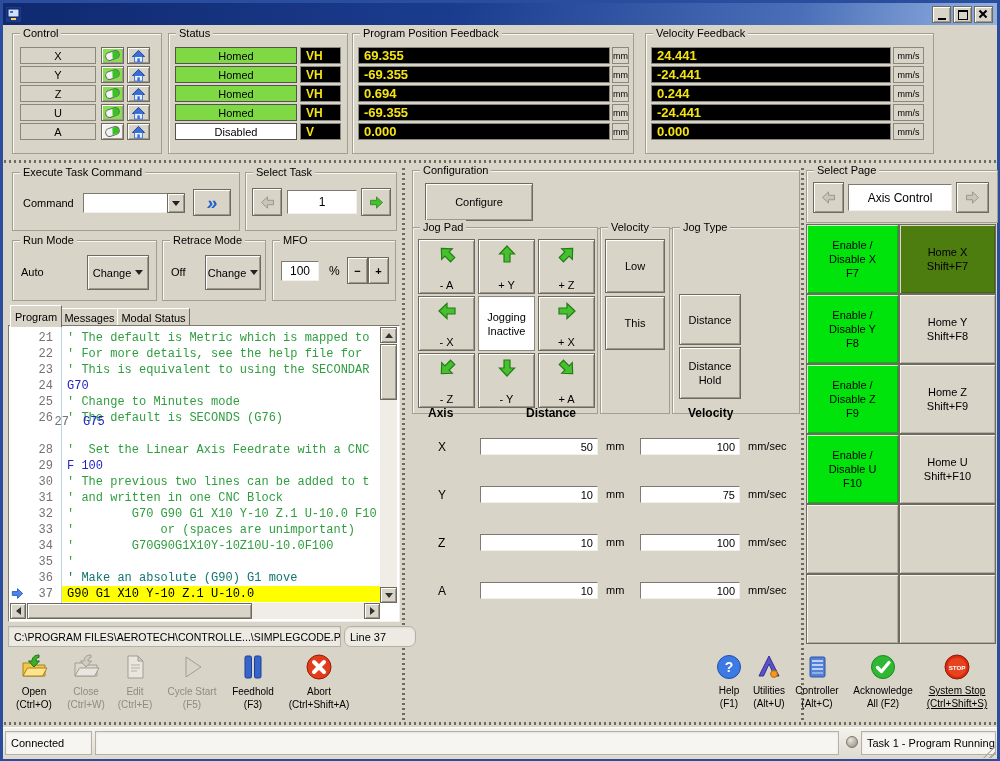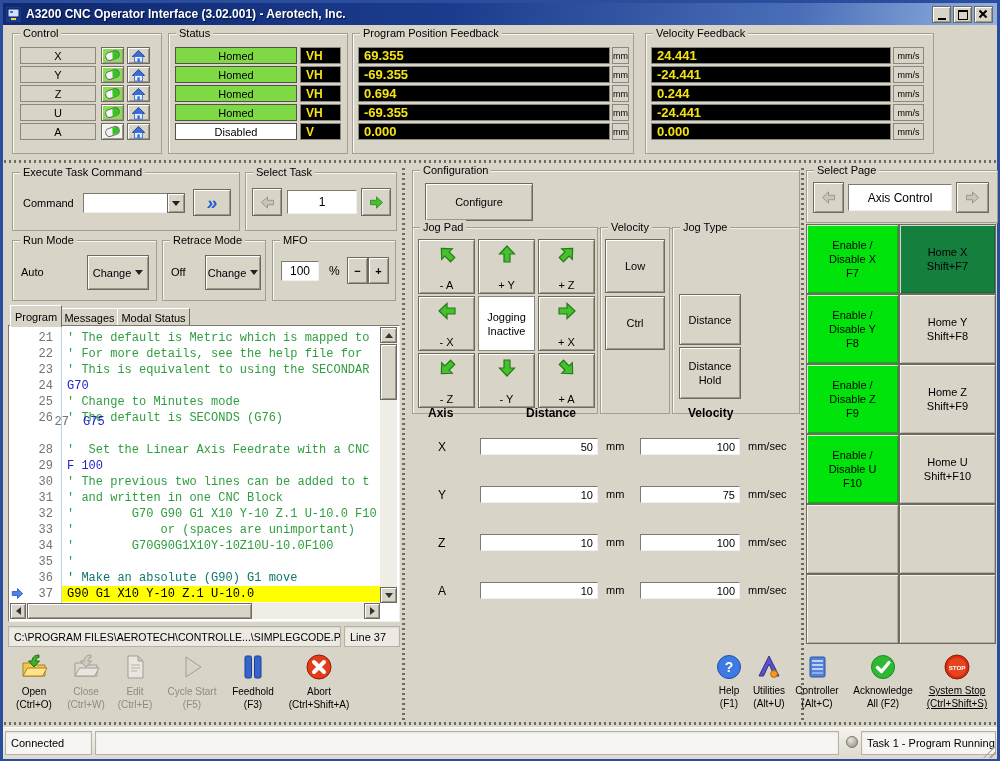--- a/index.html
+++ b/index.html
@@ -86,21 +86,20 @@
 
   <div class="titlebar">
     <span class="title-icon">
       <svg width="15" height="15" viewBox="0 0 15 15">
           <rect width="15" height="15" fill="#1a3a8c"></rect>
           <rect x="2" y="2" width="11" height="8" fill="#cfe0ff" stroke="#0a1e5a"></rect>
           <rect x="4" y="4" width="3" height="2" fill="#3a6fd8"></rect>
           <rect x="5" y="11" width="5" height="2" fill="#ffd24a"></rect>
         </svg>
     </span>
-    <span class="title-text">A3200 CNC Operator Interface (3.02.001) - Aerotech, Inc.</span>
     <span class="win-btns">
       <span class="win-btn">
           <span class="glyph-min"></span>
         </span>
       <span class="win-btn">
           <span class="glyph-max"></span>
         </span>
       <span class="win-btn">
           <span class="glyph-close"></span>
         </span>
@@ -303,21 +302,21 @@
           <span class="tri-lf"></span>
         </span>
       <span class="sb-btn" style="left:17px;top:0;width:225px;height:16px;"></span>
       <span class="sb-btn" style="left:354px;top:0;width:16px;height:16px;">
           <span class="tri-rt"></span>
         </span>
     </div>
   </div>
 
   <div class="abs sb-pane" style="left:8px;top:626px;width:333px;height:21px;background:#eceae2;font-size:10.5px;white-space:nowrap;overflow:hidden;">C:\PROGRAM FILES\AEROTECH\CONTROLLE...\SIMPLEGCODE.PGM</div>
-  <div class="abs sb-pane" style="left:344px;top:626px;width:56px;height:21px;background:#eceae2;">Line 37</div>
+  <div class="abs sb-pane" style="left:344px;top:626px;width:72px;height:21px;background:#eceae2;border-radius:7px;">Line 37</div>
 
   <div class="abs" id="file-toolbar" style="left:8px;top:652px;width:392px;height:68px;">
       <div class="tb-item" style="left: 0px; top: 0px; width: 52px;">
         <div class="tb-ic">
           <svg width="28" height="28" viewBox="0 0 28 28">
             <path d="M3 10 h9 l2 2 h11 v11 h-22 z" fill="#f0c94a" stroke="#a8821c"></path>
             <path d="M3 23 l4.5 -8 h19.5 l-4.5 8 z" fill="#ffe48e" stroke="#a8821c"></path>
             <path d="M19 2 c-5 0 -7 3 -7 6 h-3.5 l5.5 6 5.5 -6 h-3.5 c0 -2 1 -3.5 3 -3.5 z" fill="#3fae2c" stroke="#1e6f14"></path>
           </svg>
         </div>
@@ -446,21 +445,21 @@
         <span><svg width="20" height="20" viewBox="0 0 20 20" style="transform:rotate(135deg)">
             <path d="M10 2 L17.5 10 H13 V18 H7 V10 H2.5 Z" fill="#46c02e" stroke="#237d15" stroke-width="1.2"></path>
           </svg></span>
         <span class="jog-lab">+ A</span>
       </div>
     </div>
 
   <div class="grp" style="left:600px;top:227px;width:68px;height:185px;">
     <span class="legend">Velocity</span>
     <span class="abs btn" style="left:4px;top:11px;width:60px;height:54px;">Low</span>
-    <span class="abs btn" style="left:4px;top:68px;width:60px;height:54px;">Ctrl</span>
+    <span class="abs btn" style="left:4px;top:68px;width:60px;height:54px;">This</span>
   </div>
 
   <div class="grp" style="left:672px;top:227px;width:126px;height:185px;">
     <span class="legend">Jog Type</span>
     <span class="abs btn" style="left:6px;top:66px;width:62px;height:51px;">Distance</span>
     <span class="abs btn pre" style="left:6px;top:119px;width:62px;height:52px;line-height:14px;">Distance
 Hold</span>
   </div>
 
   <span class="abs" style="left:428px;top:406px;font-weight:bold;font-size:12px;">Axis</span>
@@ -500,21 +499,21 @@
     <span class="abs btn" style="left:149px;top:11px;width:33px;height:31px;">
       <svg width="15" height="15" viewBox="0 0 20 20" style="transform:rotate(90deg)">
           <path d="M10 2 L17.5 10 H13 V18 H7 V10 H2.5 Z" fill="#c9c5ba" stroke="#8a867c"></path>
         </svg>
     </span>
   </div>
   <div class="abs" id="page-grid" style="left:806px;top:224px;width:190px;height:424px;">
       <div class="page-cell pre" style="left: 0px; top: 0px; width: 93px; height: 70px; background: rgb(0, 228, 12);">Enable /
 Disable X
 F7</div>
-      <div class="page-cell pre" style="left: 93px; top: 0px; width: 97px; height: 70px; background: #15803d;">Home X
+      <div class="page-cell pre" style="left: 93px; top: 0px; width: 97px; height: 70px; background: #4d7c0f;">Home X
 Shift+F7</div>
       <div class="page-cell pre" style="left: 0px; top: 70px; width: 93px; height: 70px; background: rgb(0, 228, 12);">Enable /
 Disable Y
 F8</div>
       <div class="page-cell pre" style="left: 93px; top: 70px; width: 97px; height: 70px; background: rgb(216, 212, 200);">Home Y
 Shift+F8</div>
       <div class="page-cell pre" style="left: 0px; top: 140px; width: 93px; height: 70px; background: rgb(0, 228, 12);">Enable /
 Disable Z
 F9</div>
       <div class="page-cell pre" style="left: 93px; top: 140px; width: 97px; height: 70px; background: rgb(216, 212, 200);">Home Z

